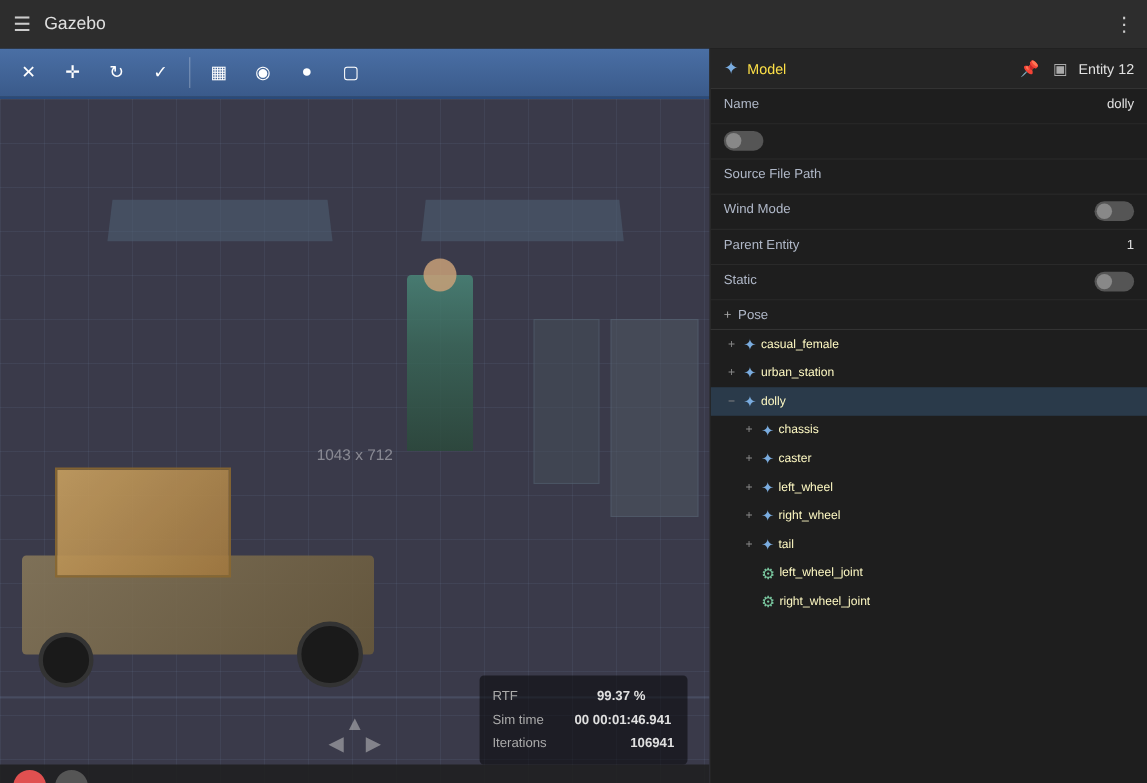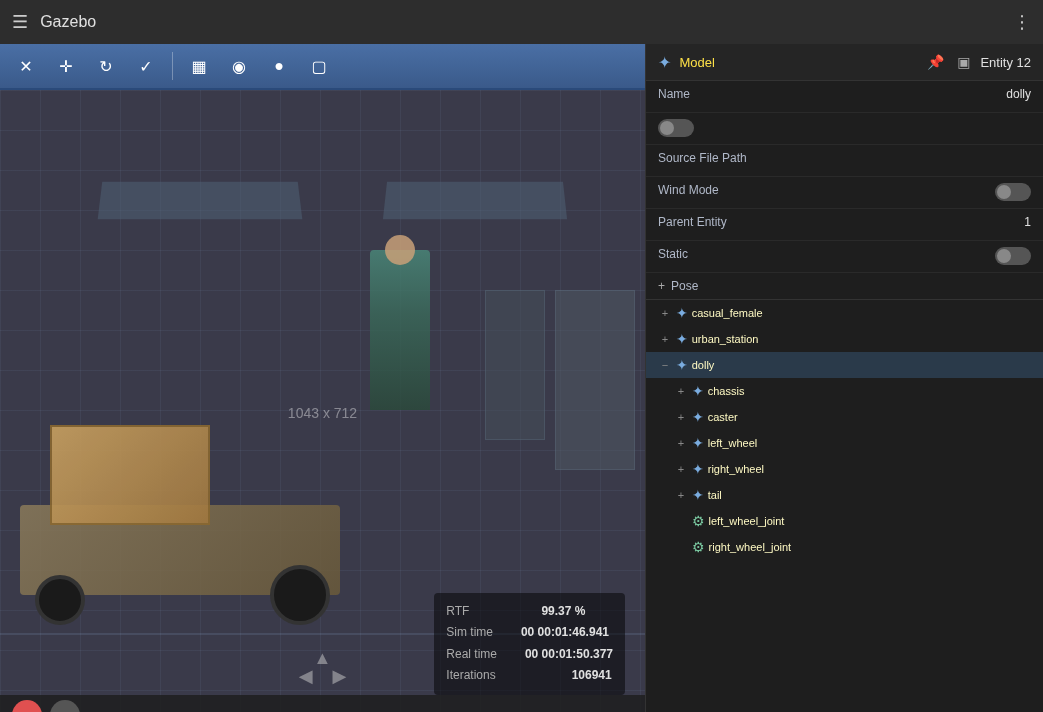--- a/index.html
+++ b/index.html
@@ -375,24 +375,20 @@
       <div class="stats-overlay">
         <div class="stats-row">
           <span class="stats-label">RTF</span>
           <span class="stats-value">99.37 %</span>
         </div>
         <div class="stats-row">
           <span class="stats-label">Sim time</span>
           <span class="stats-value">00 00:01:46.941</span>
         </div>
         <div class="stats-row">
-          <span class="stats-label">Real time</span>
-          <span class="stats-value">00 00:01:50.377</span>
-        </div>
-        <div class="stats-row">
           <span class="stats-label">Iterations</span>
           <span class="stats-value">106941</span>
         </div>
       </div>
 
       <div class="playback-bar">
         <button class="play-btn">⏸</button>
         <button class="fast-forward-btn">⏭</button>
       </div>
     </div>

